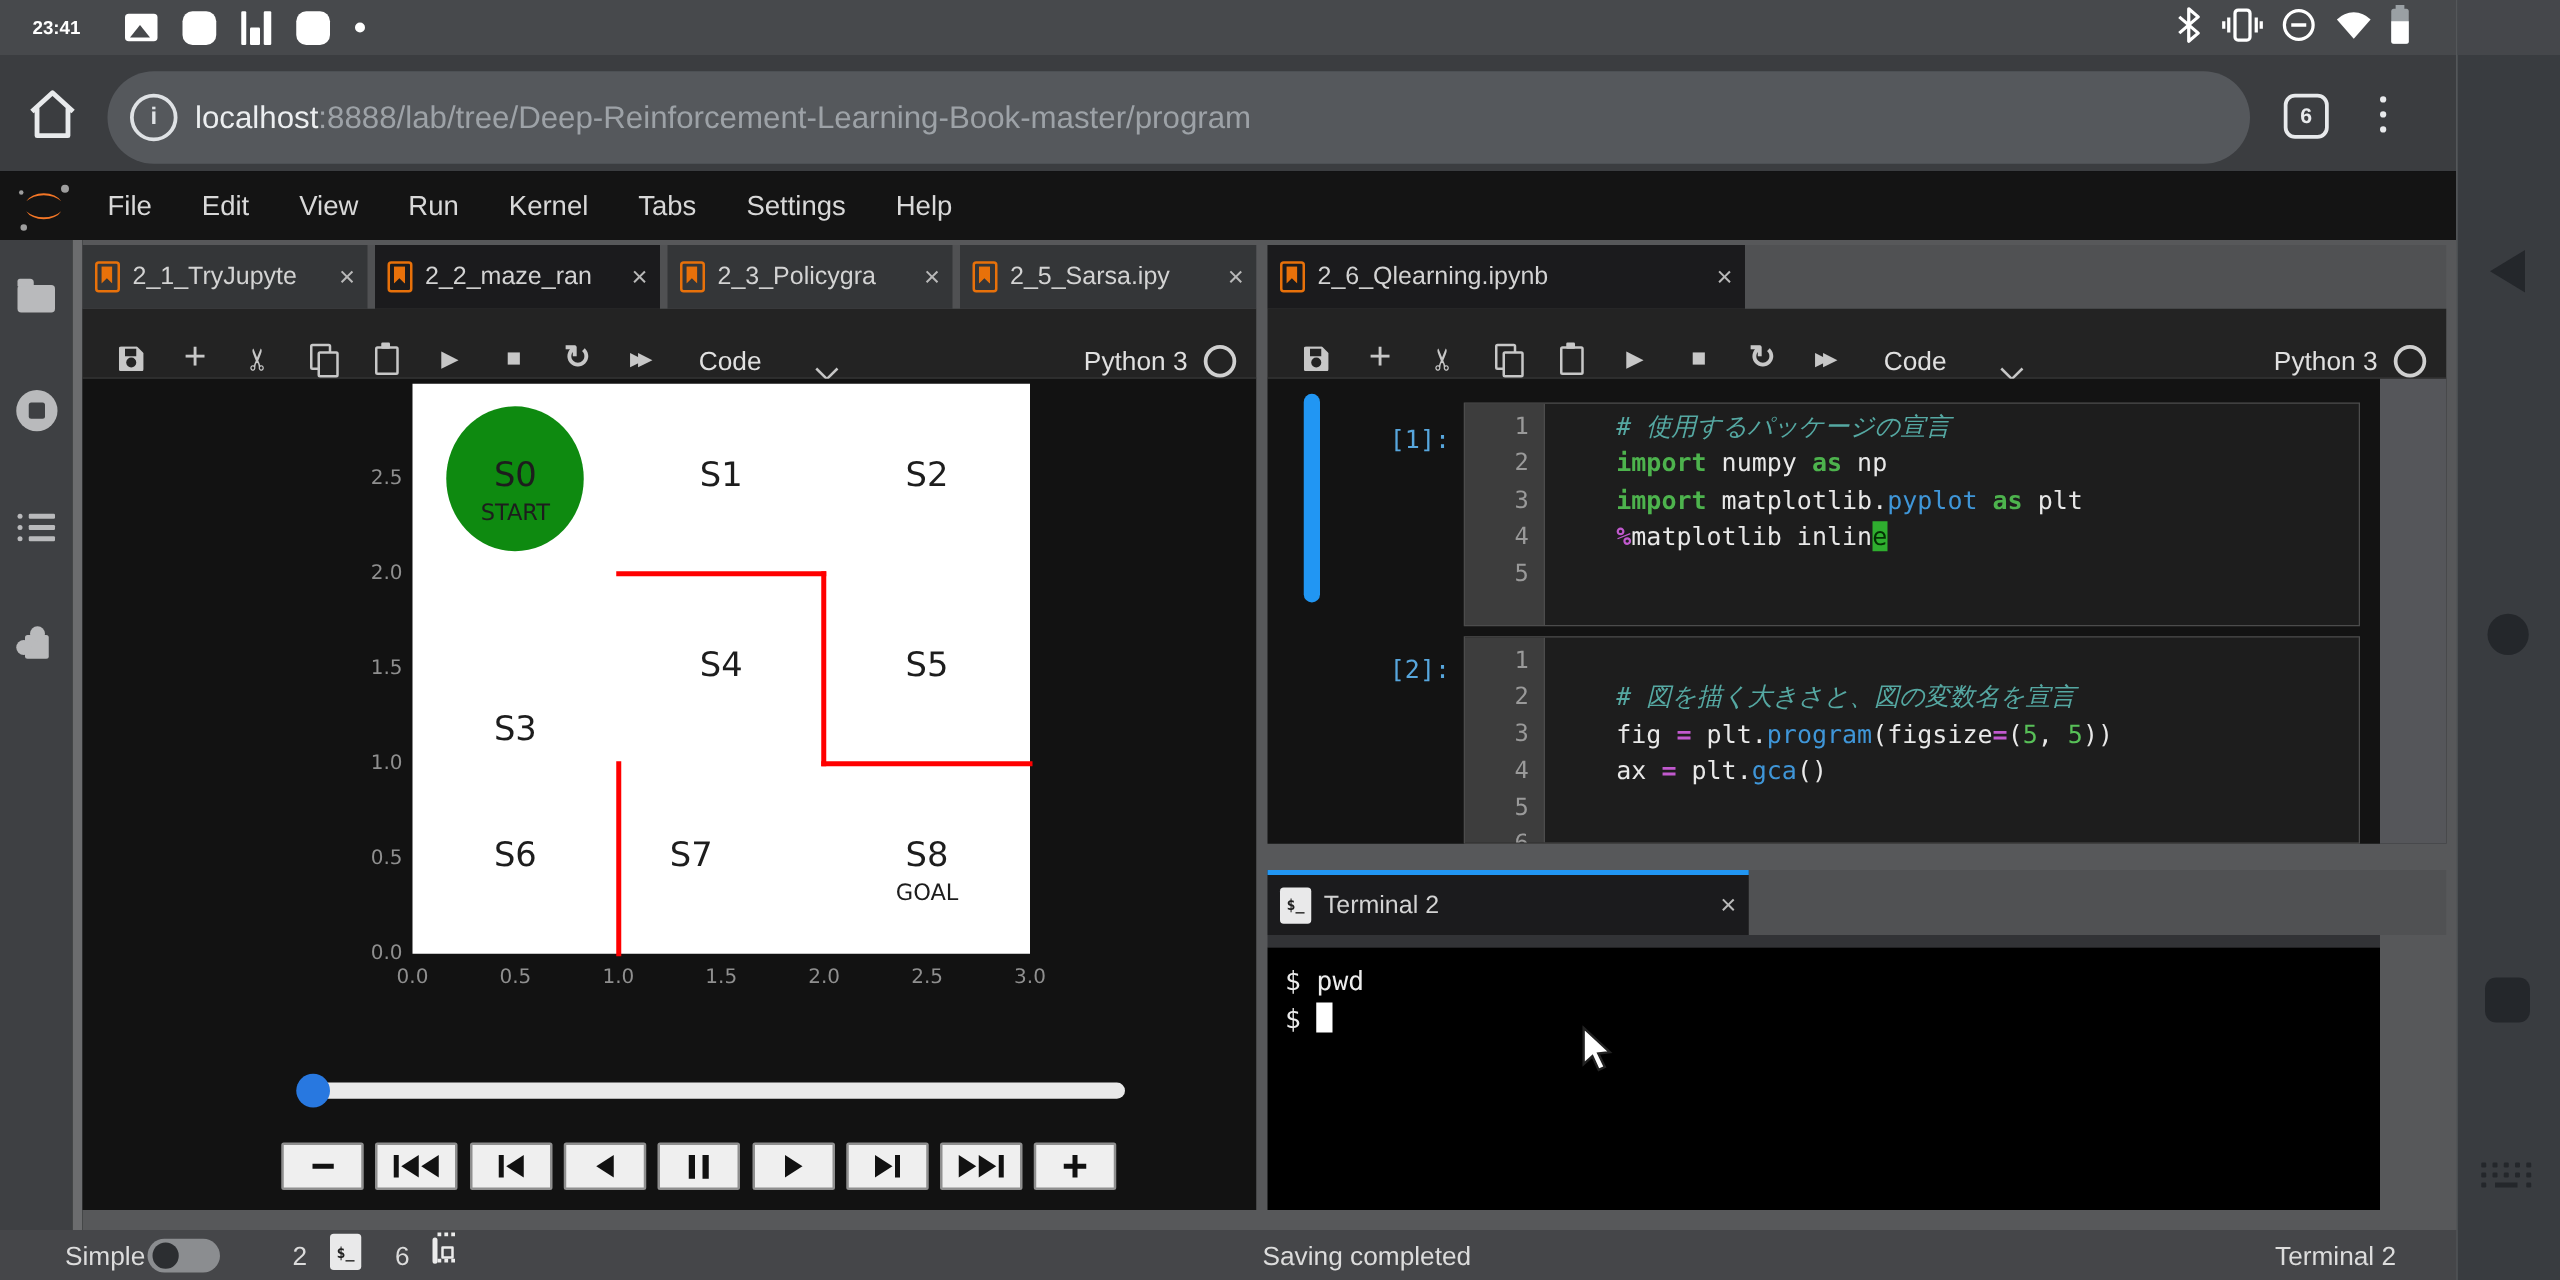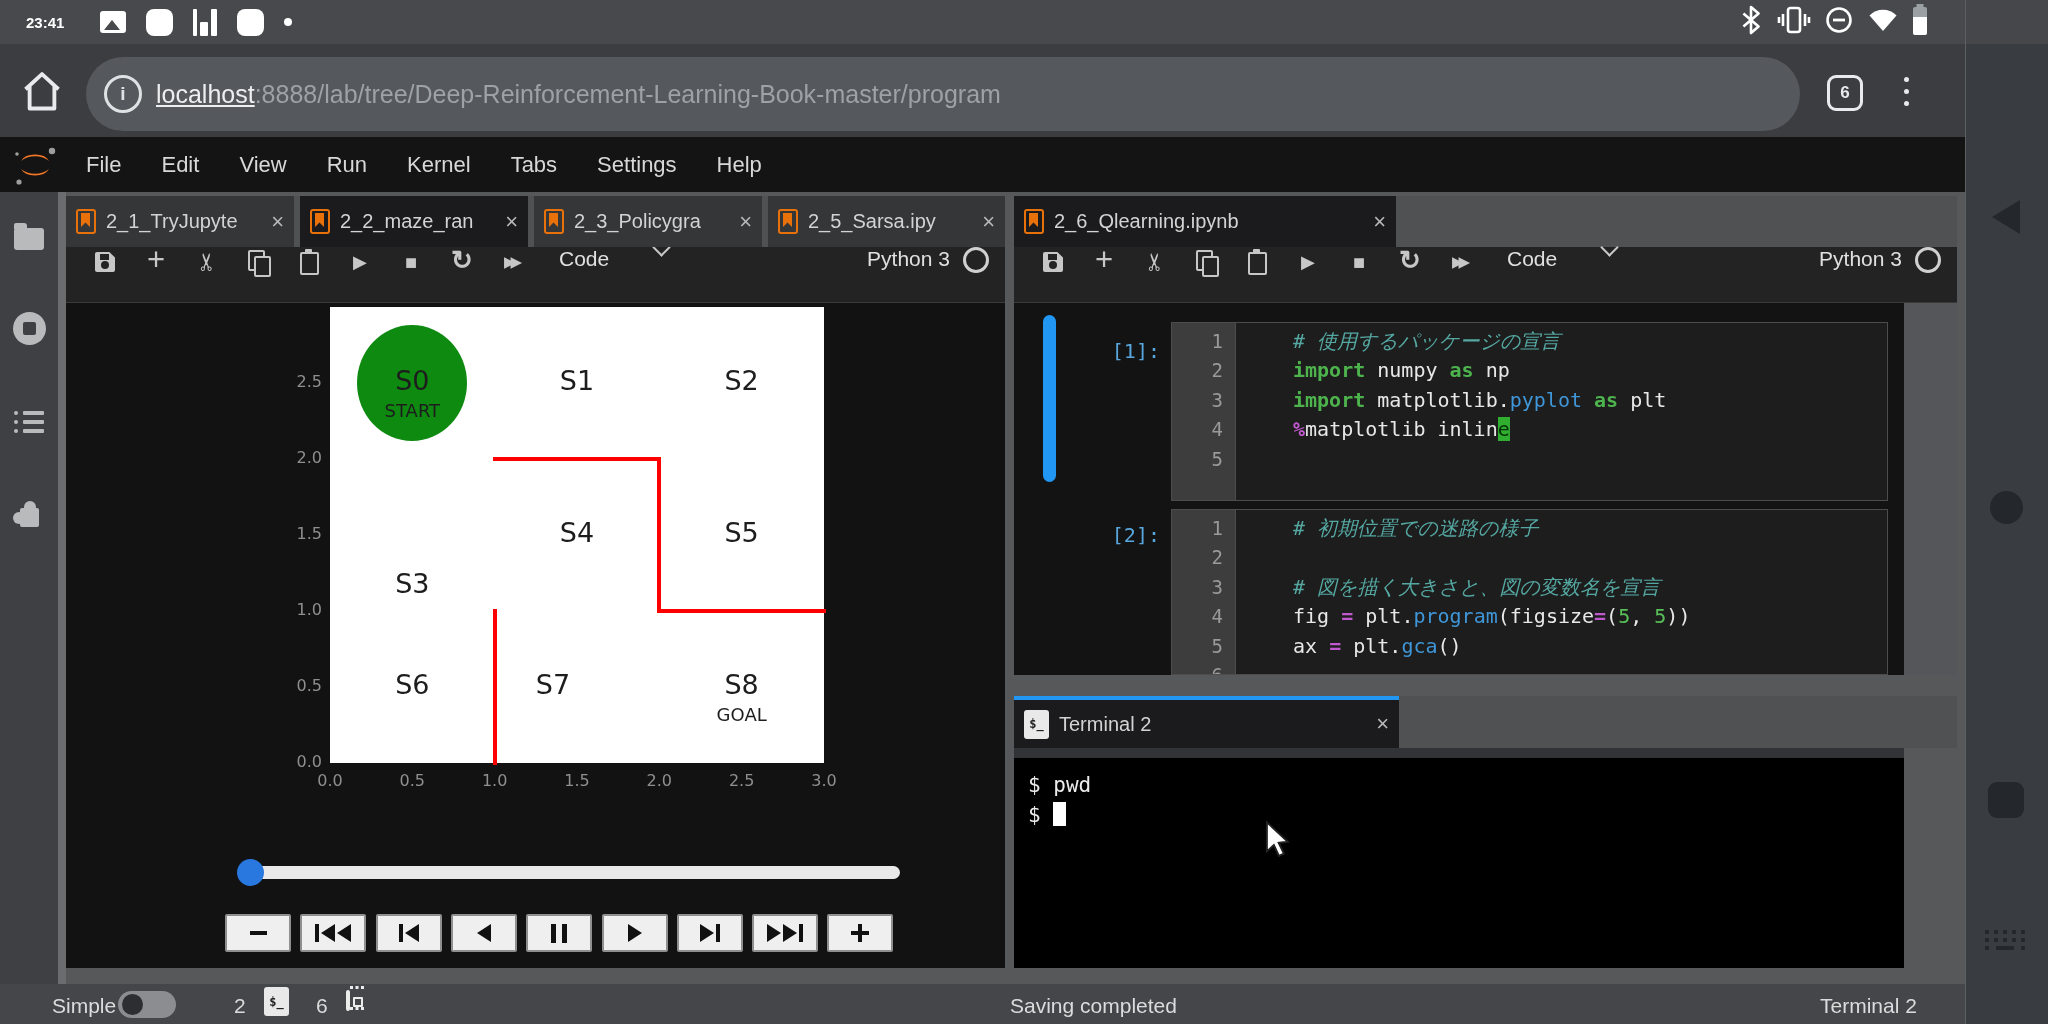--- a/index.html
+++ b/index.html
@@ -16,21 +16,21 @@
   .st-app{width:27px;height:27px;background:#fff;border-radius:8px;}
   .st-bars{display:flex;align-items:flex-end;gap:3px;height:27px;}
   .st-bars span{background:#fff;border-radius:1px;}
   .st-dot{width:8px;height:8px;border-radius:50%;background:#fff;}
   
   #b-bar{left:0;top:44px;width:2048px;height:93px;background:#3b3d40;}
   #b-home{left:20px;top:68px;width:44px;height:48px;}
   #b-pill{left:86px;top:57px;width:1714px;height:74px;background:#55585c;border-radius:37px;display:flex;align-items:center;}
   .b-info{width:32px;height:32px;border:3px solid #dfe2e5;border-radius:50%;margin-left:18px;display:flex;align-items:center;justify-content:center;color:#dfe2e5;font-size:19px;font-weight:bold;}
   #b-url{margin-left:14px;font-size:25px;white-space:nowrap;}
-  #b-url .host{color:#eceef0;text-decoration:underline;} #b-url .path{color:#9da2a7;}
+  #b-url .host{color:#eceef0;} #b-url .path{color:#9da2a7;}
   #b-tabbox{left:1827px;top:75px;width:30px;height:30px;border:3px solid #e8eaec;border-radius:9px;color:#e8eaec;font-size:17px;font-weight:bold;display:flex;align-items:center;justify-content:center;}
   #b-menu{left:1904px;top:77px;display:flex;flex-direction:column;gap:7px;}
   #b-menu span{width:5px;height:5px;border-radius:50%;background:#e8eaec;}
   
   #menubar{left:0;top:137px;width:1965px;height:55px;background:#141414;}
   #logo{left:13px;top:142px;width:44px;height:46px;}
   #menu-row{left:66px;top:137px;height:55px;display:flex;align-items:center;}
   .menu-item{padding:0 20px;color:#d8d8d8;font-size:22px;line-height:55px;}
   
   #nav-strip{left:1965px;top:0;width:83px;height:1024px;background:#393c40;border-left:1px solid #5d6063;box-sizing:border-box;}
@@ -63,21 +63,21 @@
   
   .tabbar{background:#505153;}
   .tab{display:flex;align-items:center;padding:0 10px;box-sizing:border-box;background:#343638;}
   .tab.active{background:#1b1b1d;}
   .nb-ico{flex:0 0 20px;width:20px;height:25px;border:2px solid #e8710a;border-radius:3px;position:relative;box-sizing:border-box;}
   .nb-ico::after{content:"";position:absolute;left:3px;top:2px;width:9px;height:14px;background:#e8710a;clip-path:polygon(0 0,100% 0,100% 100%,50% 68%,0 100%);}
   .tab .lbl{flex:1;margin-left:10px;color:#d3d3d3;font-size:20px;white-space:nowrap;overflow:hidden;}
   .tab .cls{color:#b9b9b9;font-size:22px;margin-left:6px;}
   .term-ico{width:25px;height:29px;background:#e9e9ea;border-radius:3px;display:flex;align-items:center;justify-content:center;font-family:"DejaVu Sans Mono",monospace;font-size:12px;color:#202020;font-weight:bold;}
   
-  .tb{display:flex;align-items:flex-start;background:#232323;border-bottom:1px solid #3a3a3a;box-sizing:border-box;padding-left:24px;}
+  .tb{display:flex;align-items:flex-end;background:#232323;border-bottom:1px solid #3a3a3a;box-sizing:border-box;padding-left:24px;}
   .tbi{width:30px;height:30px;margin-right:21px;display:flex;align-items:center;justify-content:center;color:#c7c7c7;position:relative;}
   .tbi-save i{position:relative;width:20px;height:20px;background:#c7c7c7;clip-path:polygon(0 0,72% 0,100% 28%,100% 100%,0 100%);border-radius:2px;}
   .tbi-save i::before{content:"";position:absolute;left:5px;top:2px;width:9px;height:6px;background:#232323;}
   .tbi-save i::after{content:"";position:absolute;left:6px;bottom:3px;width:8px;height:8px;border-radius:50%;background:#232323;}
   .tbi-insert::before{content:"+";font-size:31px;font-weight:200;margin-top:-4px;}
   .tbi-cut::before{content:"✂";font-size:24px;display:block;transform:rotate(-90deg);}
   .tbi-copy i{position:relative;width:13px;height:17px;border:2px solid #c7c7c7;border-radius:2px;margin:-4px 0 0 -4px;}
   .tbi-copy i::after{content:"";position:absolute;left:4px;top:4px;width:13px;height:17px;border:2px solid #c7c7c7;border-radius:2px;background:#232323;}
   .tbi-paste i{width:15px;height:19px;border:2px solid #c7c7c7;border-radius:2px;position:relative;margin-top:3px;}
   .tbi-paste i::before{content:"";position:absolute;top:-5px;left:3px;width:7px;height:5px;background:#c7c7c7;border-radius:1px;}
@@ -431,21 +431,20 @@
     <div class="editor abs" style="left: 1171px; top: 509px; width: 717px; height: 166px;">
       <div class="gutter">
         <div class="gnum">1</div>
         <div class="gnum">2</div>
         <div class="gnum">3</div>
         <div class="gnum">4</div>
         <div class="gnum">5</div>
         <div class="gnum">6</div>
       </div>
       <div class="code">
-        <div class="cline"><span class="tk-com"># 初期位置での迷路の様子</span></div>
         <div class="cline"></div>
         <div class="cline"><span class="tk-com"># 図を描く大きさと、図の変数名を宣言</span></div>
         <div class="cline"><span class="tk-pl">fig </span><span class="tk-op">=</span><span class="tk-pl"> plt.</span><span class="tk-prop">program</span><span class="tk-pl">(figsize</span><span class="tk-op">=</span><span class="tk-pl">(</span><span class="tk-num">5</span><span class="tk-pl">, </span><span class="tk-num">5</span><span class="tk-pl">))</span></div>
         <div class="cline"><span class="tk-pl">ax </span><span class="tk-op">=</span><span class="tk-pl"> plt.</span><span class="tk-prop">gca</span><span class="tk-pl">()</span></div>
         <div class="cline"></div>
       </div>
     </div>
   </div>
 
 </body></html>

